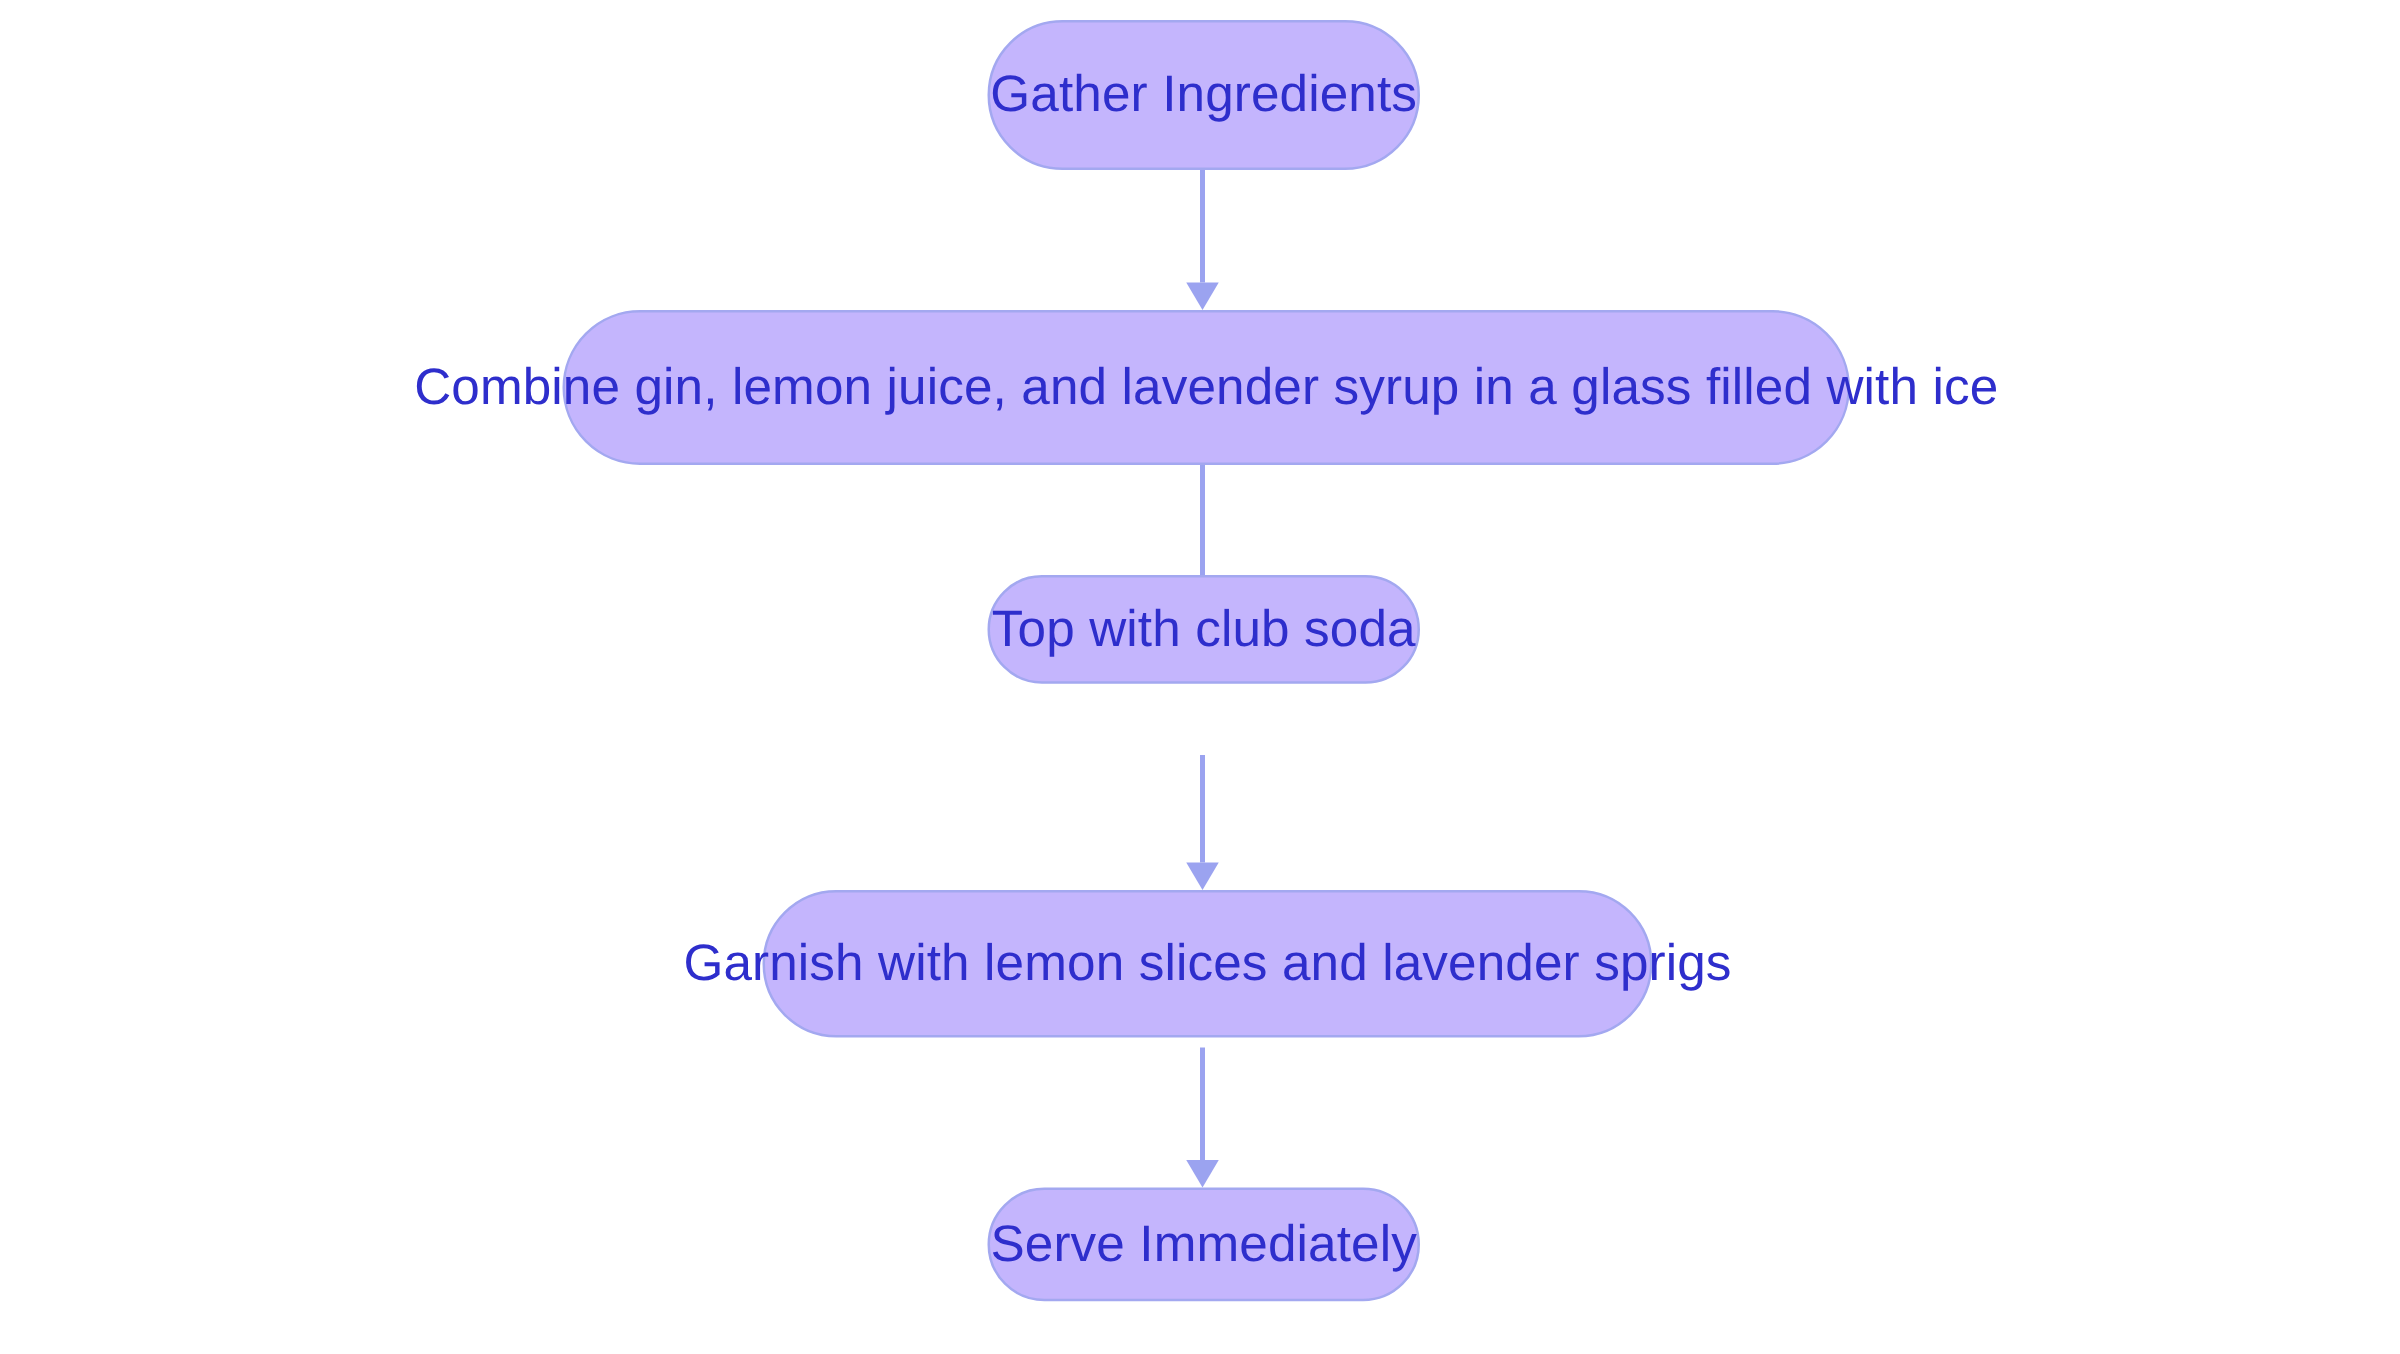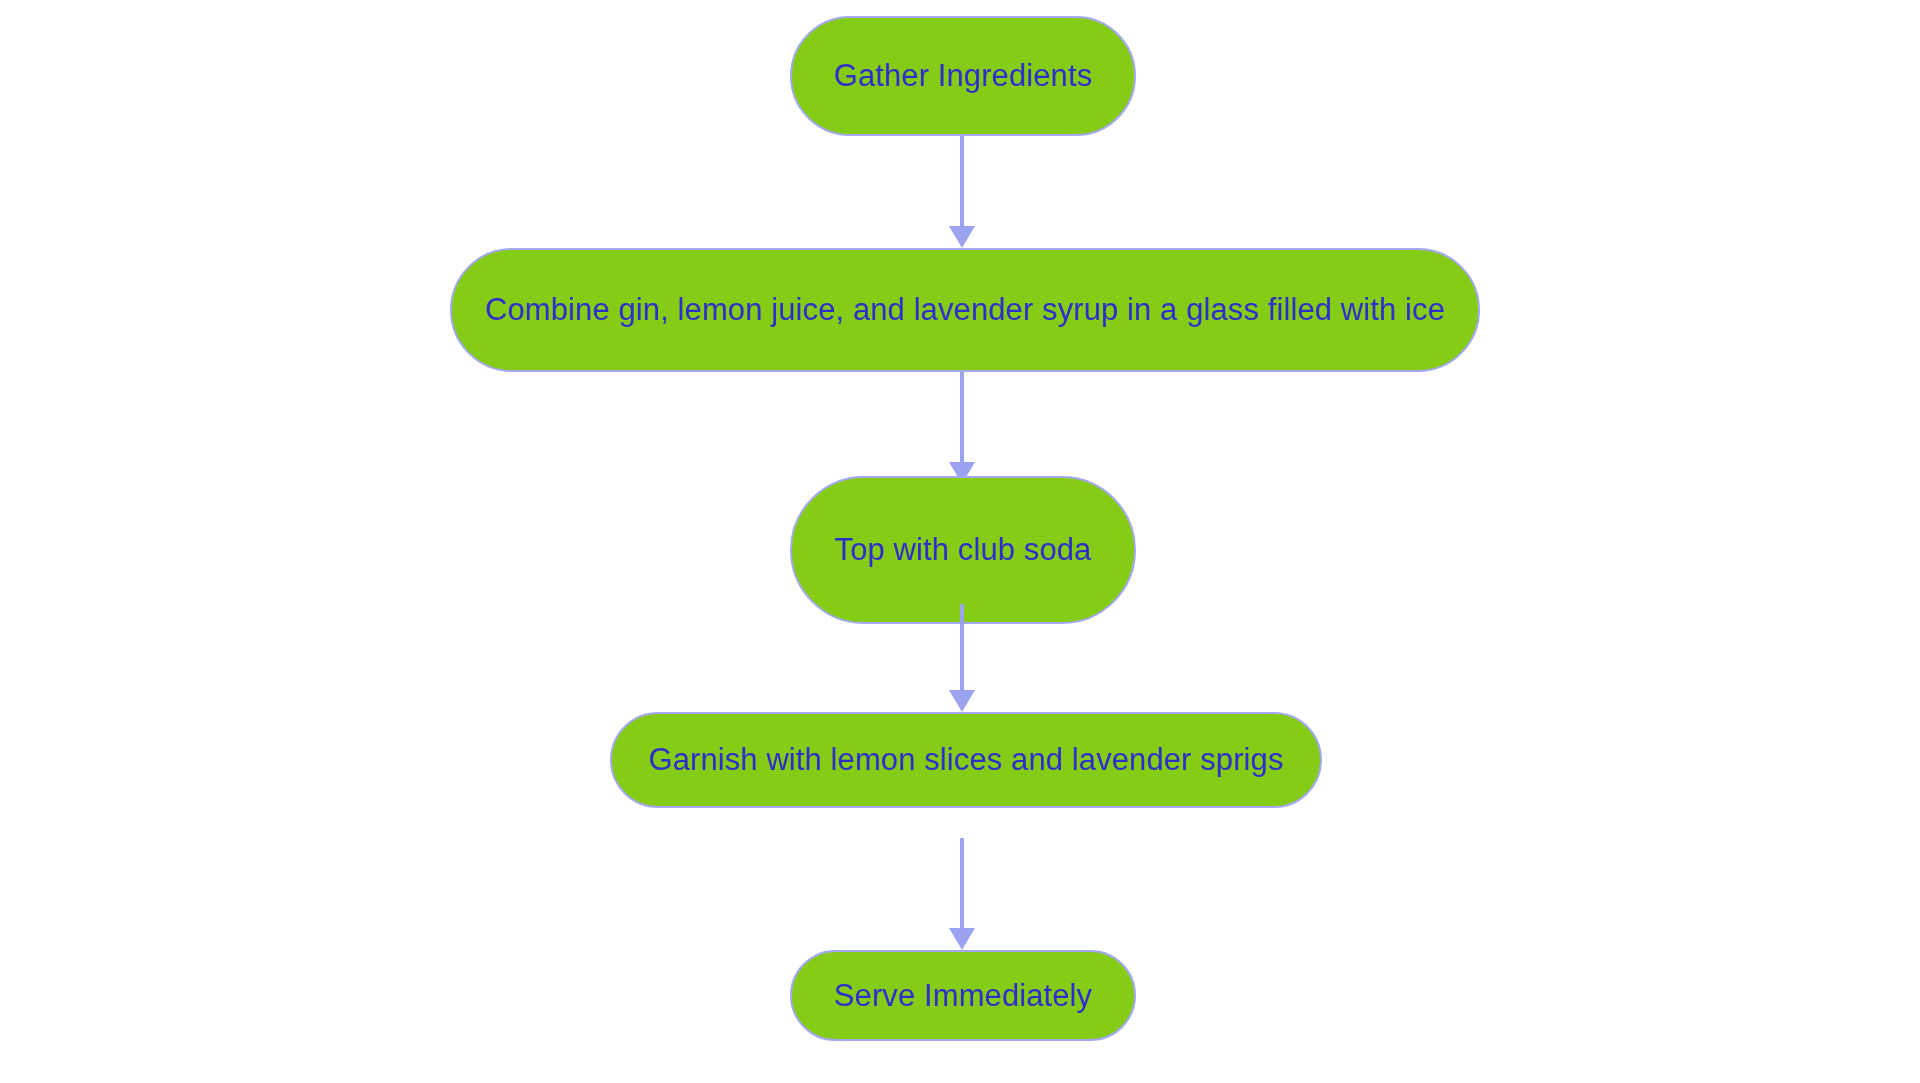--- a/index.html
+++ b/index.html
@@ -22,43 +22,43 @@
     background: #ffffff;
   }
 
   
   .node {
     position: absolute;
     box-sizing: border-box;
     display: flex;
     align-items: center;
     justify-content: center;
-    background: #84cc16;
+    background: #c4b5fd;
     border: 2px solid #a3a8f0;
     border-radius: 9999px;
     color: #2e2ecc;
-    font-size: 31px;
+    font-size: 41px;
     font-weight: 400;
     line-height: 1.15;
     letter-spacing: 0.1px;
     white-space: nowrap;
     text-align: center;
     padding: 0 30px;
   }
 
   .node-label {
     color: #2e2ecc;
     pointer-events: none;
   }
 
   
   #node-0 { left: 790px;  top: 16px;  width: 346px;  height: 120px; }
   #node-1 { left: 450px;  top: 248px; width: 1030px; height: 124px; }
-  #node-2 { left: 790px;  top: 476px; width: 346px;  height: 148px; }
-  #node-3 { left: 610px;  top: 712px; width: 712px;  height: 96px; }
+  #node-2 { left: 790px;  top: 460px; width: 346px;  height: 87px; }
+  #node-3 { left: 610px;  top: 712px; width: 712px;  height: 118px; }
   #node-4 { left: 790px;  top: 950px; width: 346px;  height: 91px; }
 
   
   .connector {
     position: absolute;
     left: 962px;
     width: 0;
     height: 0;
   }
   .connector .stem {

